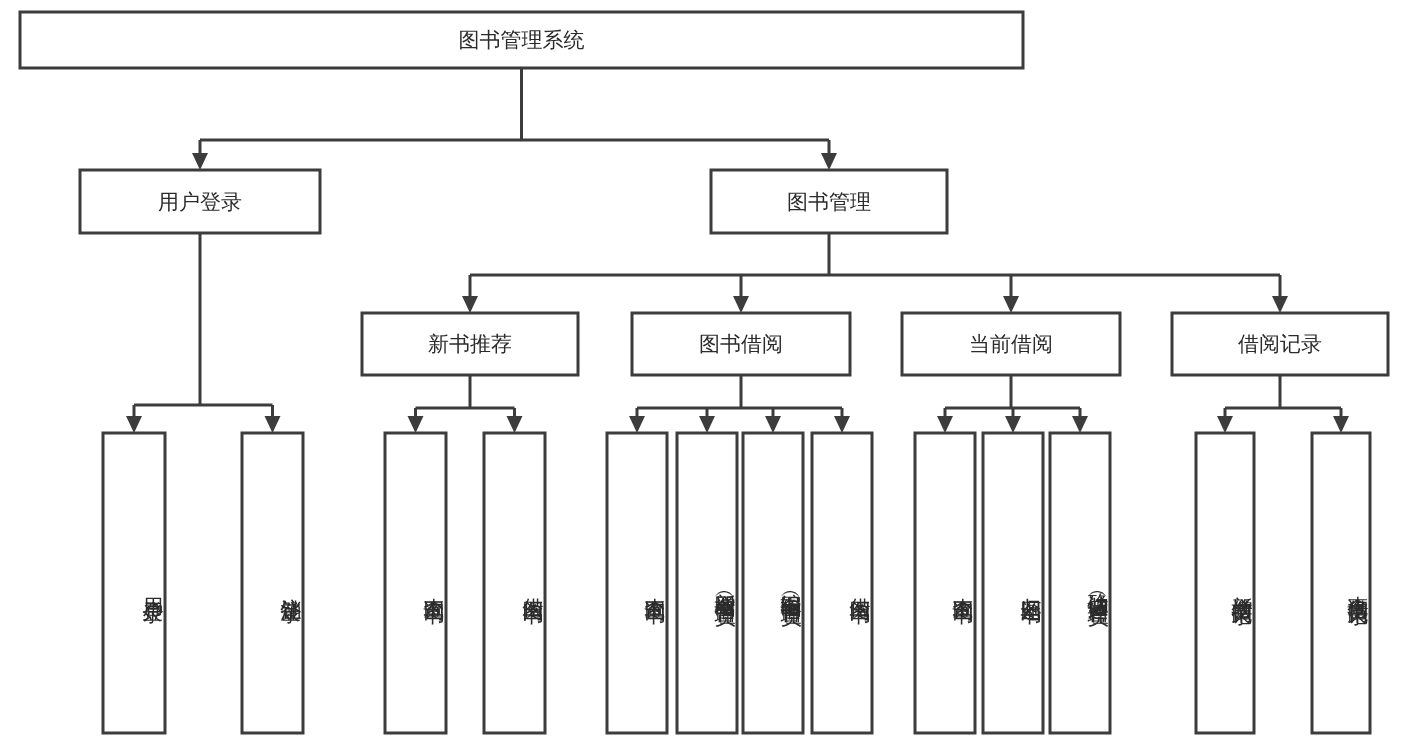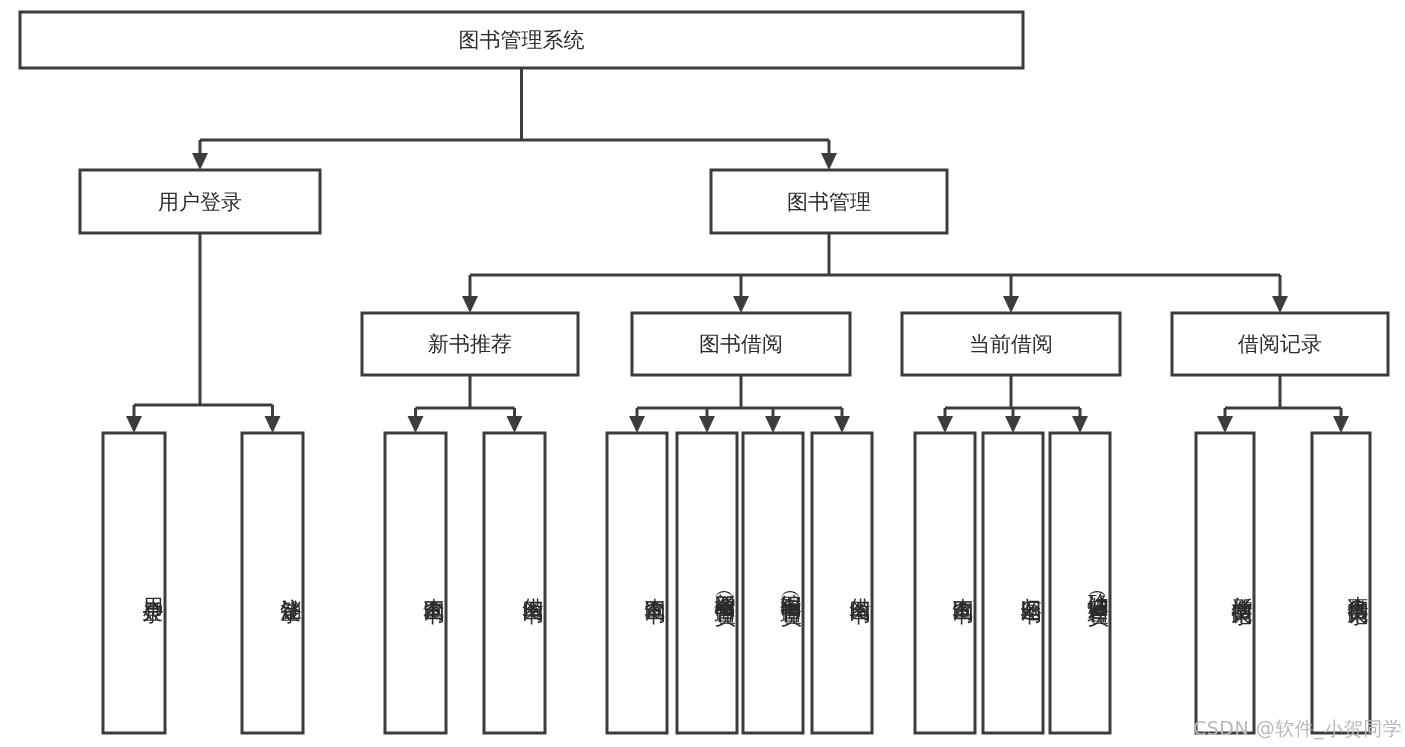--- a/index.html
+++ b/index.html
@@ -171,14 +171,13 @@
       <div class="vnode-label" style="left: 607px; top: 443px; width: 60px; height: 284px;">查询图书</div>
       <div class="vnode-label" style="left: 677px; top: 443px; width: 60px; height: 284px;">新增图书（管理员）</div>
       <div class="vnode-label" style="left: 743px; top: 443px; width: 60px; height: 284px;">编辑图书（管理员）</div>
       <div class="vnode-label" style="left: 812px; top: 443px; width: 60px; height: 284px;">借阅图书</div>
       <div class="vnode-label" style="left: 915px; top: 443px; width: 60px; height: 284px;">查询图书</div>
       <div class="vnode-label" style="left: 983px; top: 443px; width: 60px; height: 284px;">归还图书</div>
       <div class="vnode-label" style="left: 1050px; top: 443px; width: 60px; height: 284px;">确认归还（管理员）</div>
       <div class="vnode-label" style="left: 1196px; top: 443px; width: 58px; height: 284px;">新增借阅记录</div>
       <div class="vnode-label" style="left: 1312px; top: 443px; width: 58px; height: 284px;">查询借阅记录</div>
     </div>
-  <div class="watermark" style="left: 1193px; top: 716px;">CSDN @软件_小贺同学</div>
 </div>
 
 </body></html>

